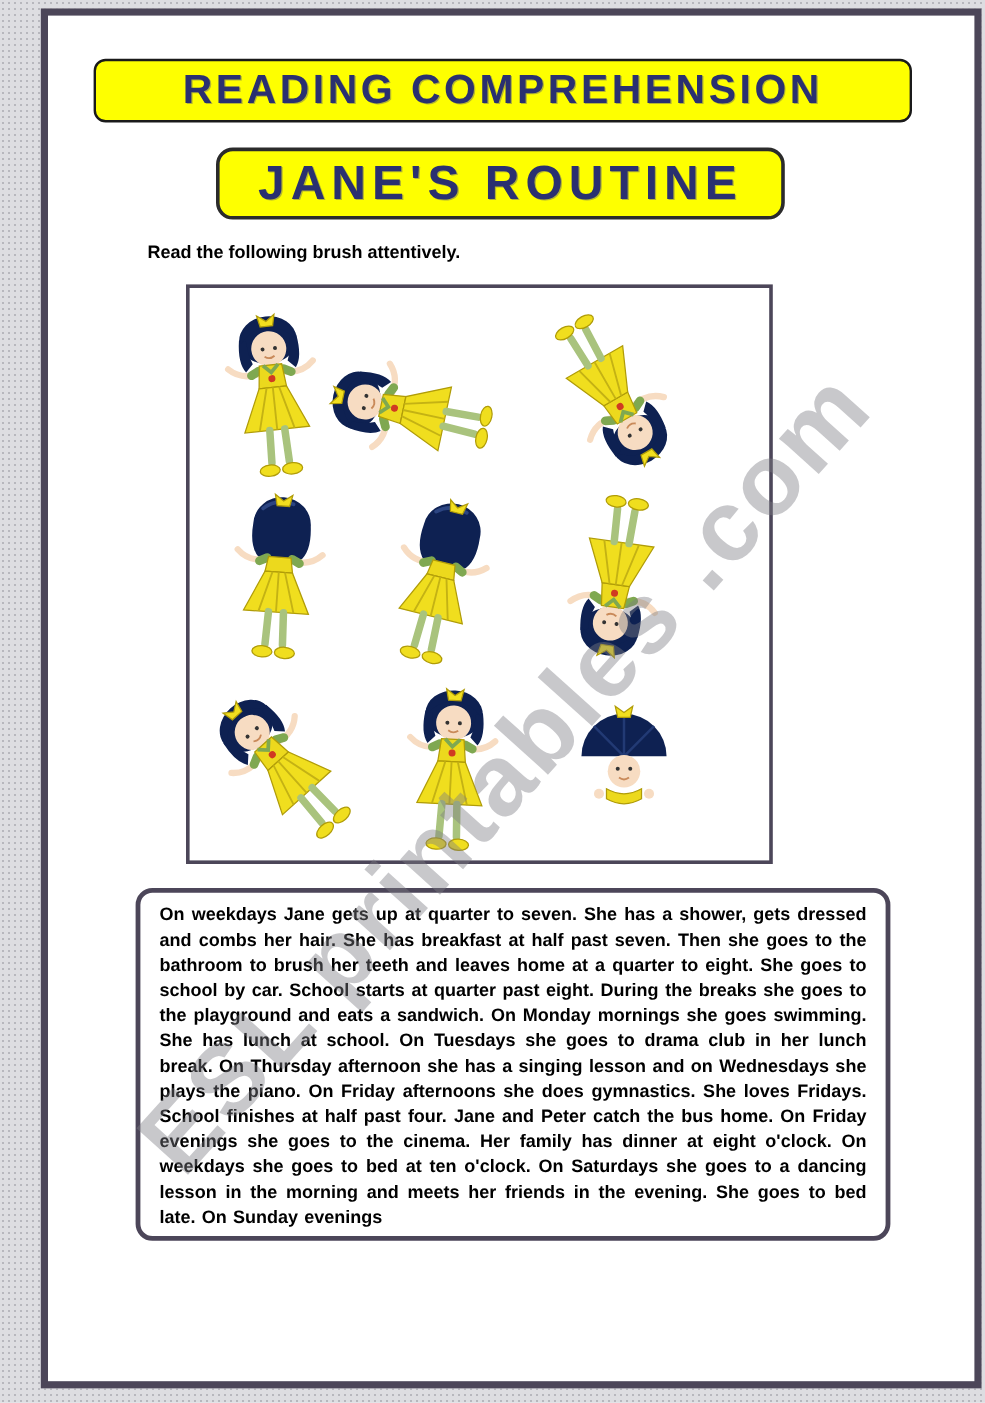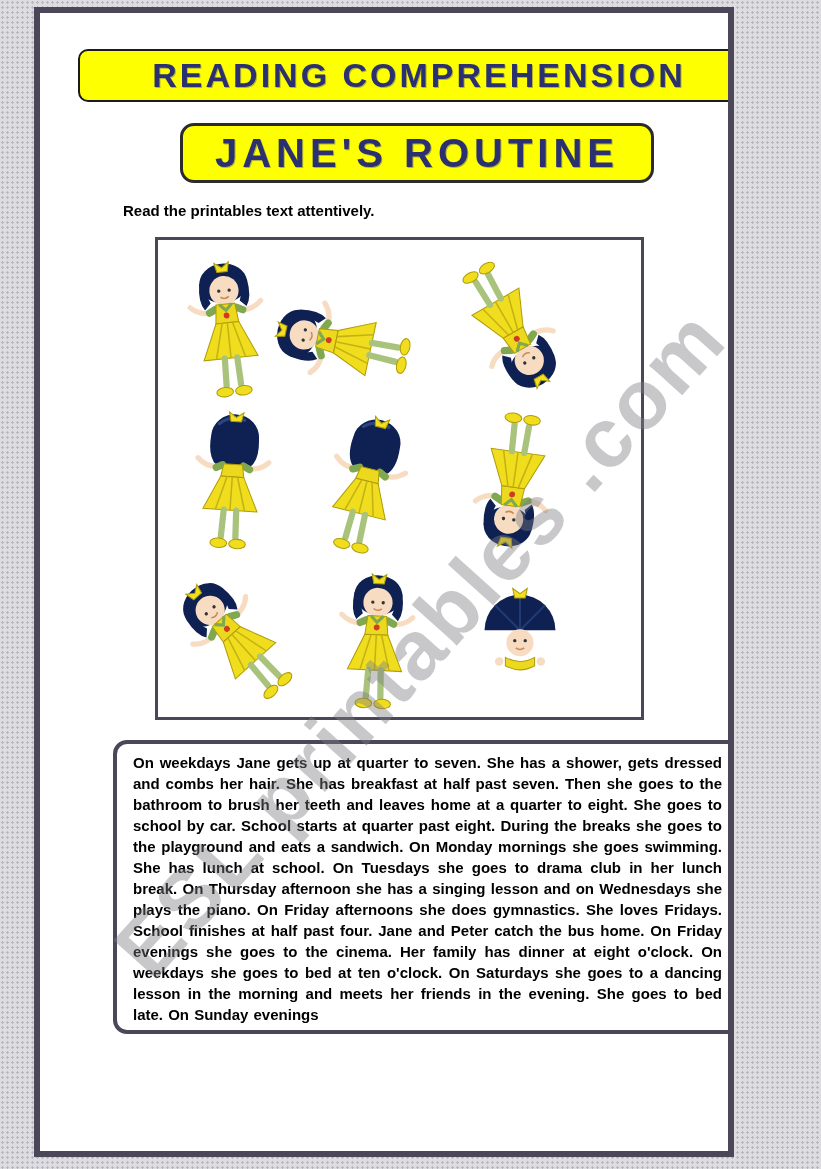--- a/index.html
+++ b/index.html
@@ -4,21 +4,21 @@
 <style>
   html,body{margin:0;padding:0;overflow:hidden;}
   body{
     width:821px;height:1169px;position:relative;
     font-family:"Liberation Sans",sans-serif;
     background-color:#dddde1;
     background-image:radial-gradient(#b7b7bd 1px, transparent 1.3px);
     background-size:5px 5px;
   }
   .page-frame{
-    position:absolute;left:34px;top:7px;width:700px;height:1150px;
+    position:absolute;left:34px;top:7px;width:784px;height:1150px;
     background:#ffffff;border:6px solid #4c4659;box-sizing:border-box;
     overflow:hidden;
   }
   .banner{
     position:absolute;display:flex;align-items:center;justify-content:center;
     background:#feff00;font-weight:bold;color:#2a3070;
     text-shadow:1px 1px 0 rgba(90,90,110,0.45);
     border-radius:14px;
   }
   .banner-main{
@@ -134,21 +134,21 @@
 <div class="page-frame">
 
   <div class="banner banner-main">
     <span>READING COMPREHENSION</span>
   </div>
 
   <div class="banner banner-sub">
     <span>JANE'S ROUTINE</span>
   </div>
 
-  <div class="instruction">Read the printables text attentively.</div>
+  <div class="instruction">Read the following brush attentively.</div>
 
   <div class="image-box">
     <div class="girl pose1">
         <svg viewBox="0 0 100 140">
           <use href="#girl-front" xlink:href="#girl-front"></use>
         </svg>
       </div>
     <div class="girl pose2">
         <svg viewBox="0 0 100 140">
           <use href="#girl-front" xlink:href="#girl-front"></use>

